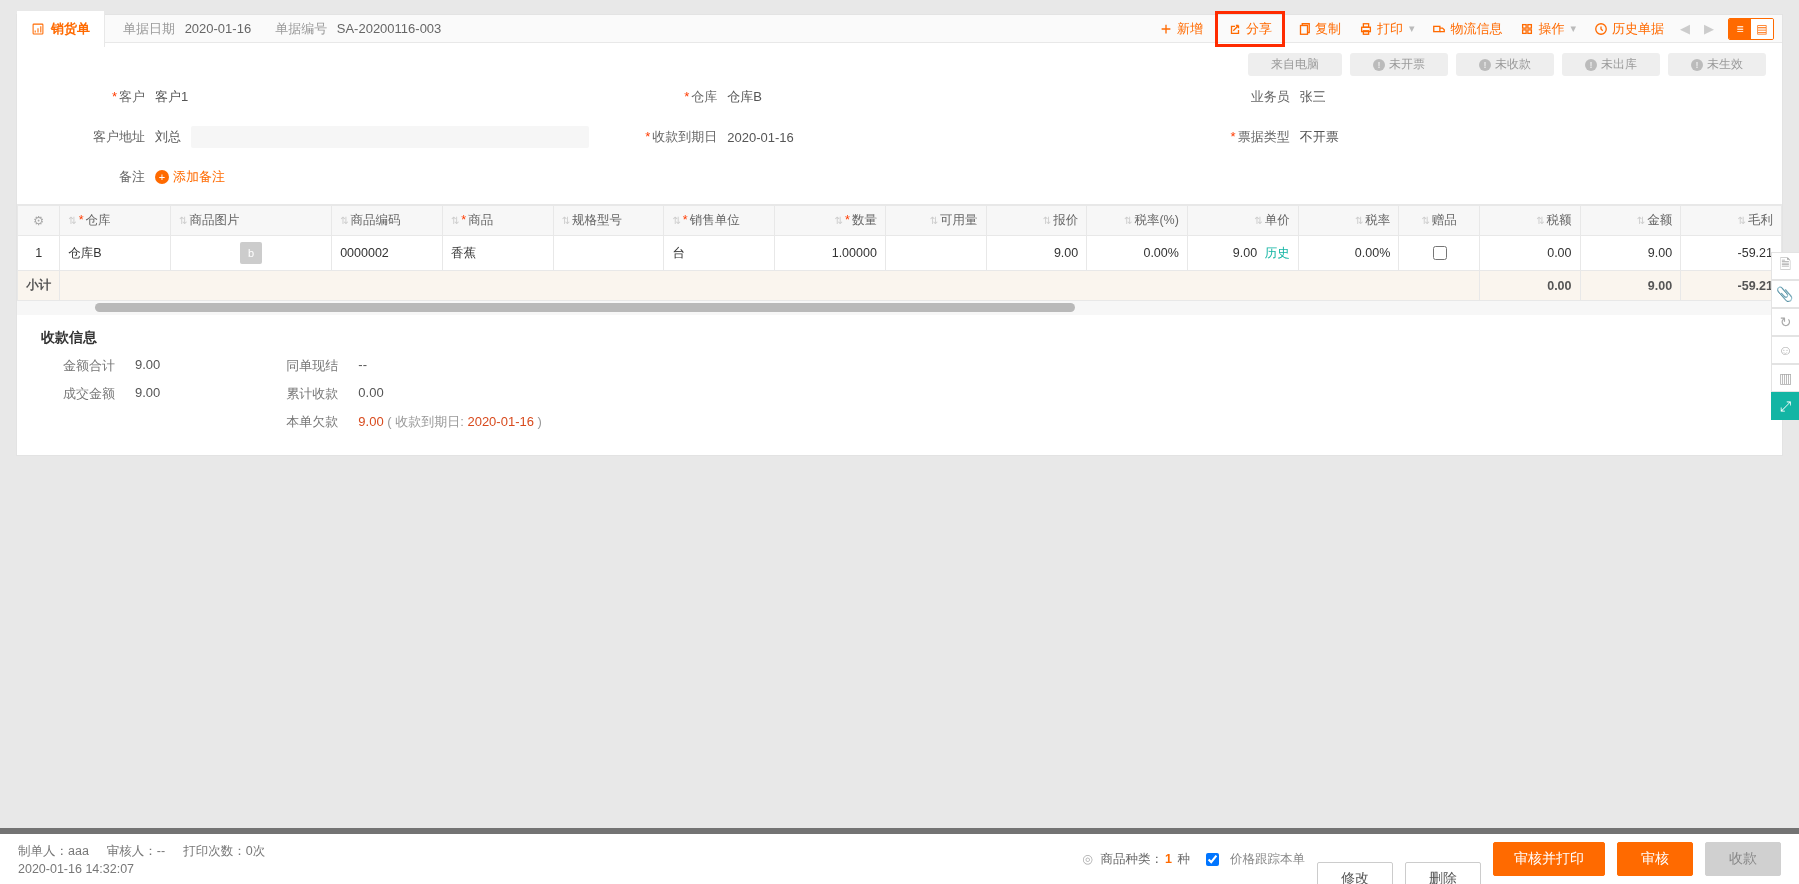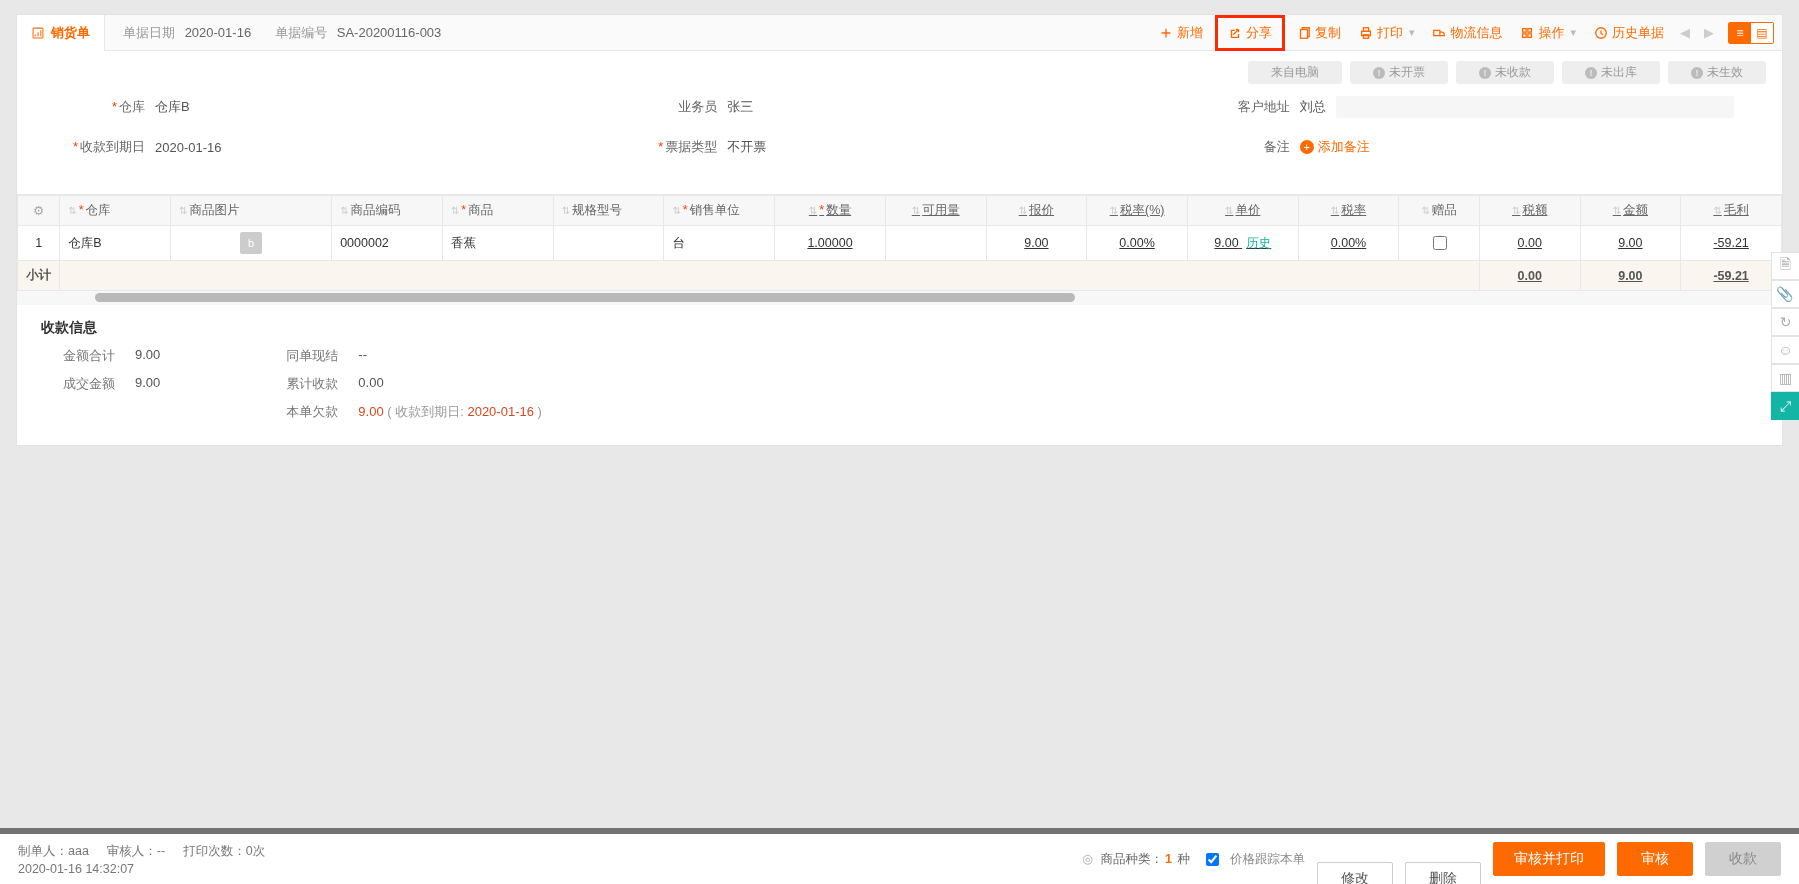--- a/index.html
+++ b/index.html
@@ -9,21 +9,21 @@
     font-size: 13px; color: #333; background: #e8e8e8;
     position: relative;
   }
   .page-card {
     position: absolute; left: 16px; top: 14px; right: 16px;
     background: #fff; border: 1px solid #e3e3e3;
   }
 
   
   .hdr {
-    display: flex; align-items: center; height: 36px;
+    display: flex; align-items: center; height: 28px;
     border-bottom: 1px solid #e8e8e8;
     background: #fafafa;
   }
   .tab {
     display: inline-flex; align-items: center; gap: 6px;
     height: 36px; padding: 0 14px;
     background: #fff; border-right: 1px solid #e8e8e8;
     color: #ff6a00; font-weight: 600;
   }
   .tab .ico { width: 14px; height: 14px; }
@@ -90,21 +90,21 @@
     border:1px solid #e8e8e8; padding:6px 8px; height:30px; overflow:hidden;
     white-space:nowrap;
   }
   .grid th {
     background:#f7f7f7; color:#666; font-weight:normal; text-align:left;
     position:relative;
   }
   .grid th .req { color:#ff3b00; margin-right:2px;}
   .sort { color:#ccc; font-size:10px; margin-right:2px;}
   .grid td.center, .grid th.center { text-align:center;}
-  .grid td.right,  .grid th.right  { text-align:center;text-decoration:underline;}
+  .grid td.right,  .grid th.right  { text-align:right;}
   .gear {color:#aaa;}
   .subtotal td { background:#faf5ee; font-weight:bold; color:#555;}
   .img-ph {
     width:22px;height:22px;background:#ccc;border-radius:2px;margin:0 auto;
     display:flex;align-items:center;justify-content:center;color:#fff;font-size:11px;
   }
   .hist { color:#13b5a4; margin-left:4px; cursor:pointer;}
   input.gift { width:14px;height:14px;}
 
   
@@ -275,20 +275,24 @@
         <span class="dot">!</span>
         <span>未出库</span>
       </span>
     <span class="chip">
         <span class="dot">!</span>
         <span>未生效</span>
       </span>
   </div>
 
   <div class="form">
+    <div class="field">
+      <span class="flabel"><span class="req">*</span><span>客户</span></span>
+      <span class="fval">客户1</span>
+    </div>
     <div class="field">
       <span class="flabel"><span class="req">*</span><span>仓库</span></span>
       <span class="fval">仓库B</span>
     </div>
     <div class="field">
       <span class="flabel"><span>业务员</span></span>
       <span class="fval">张三</span>
     </div>
 
     <div class="field">

